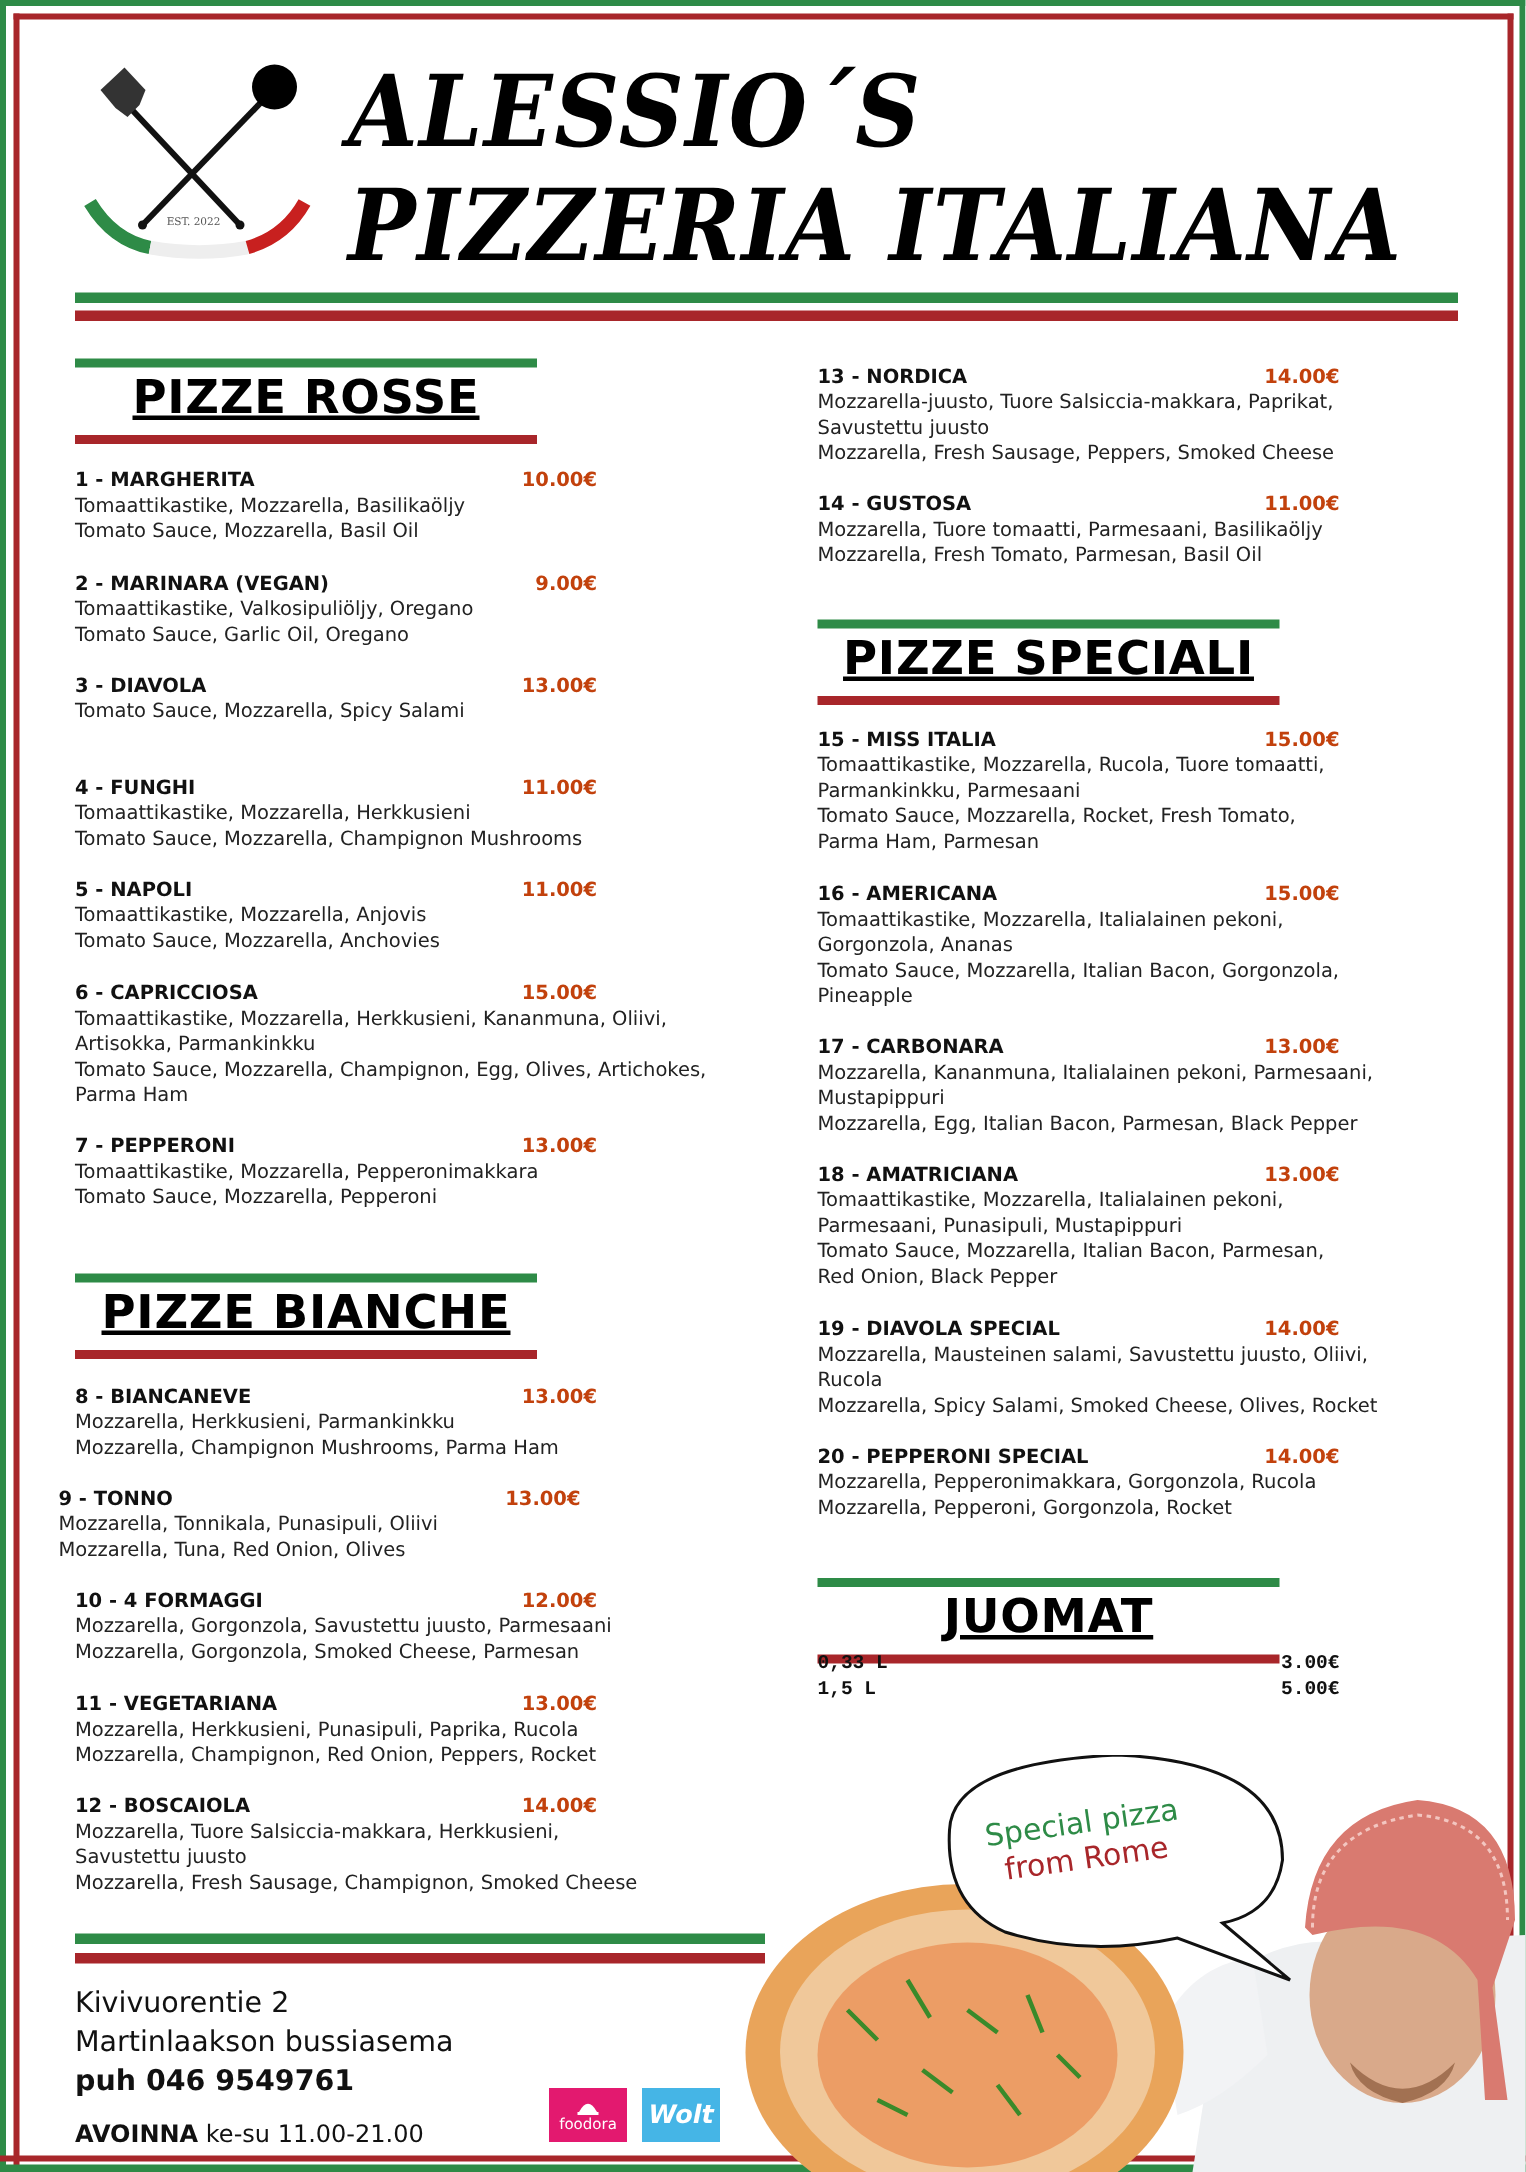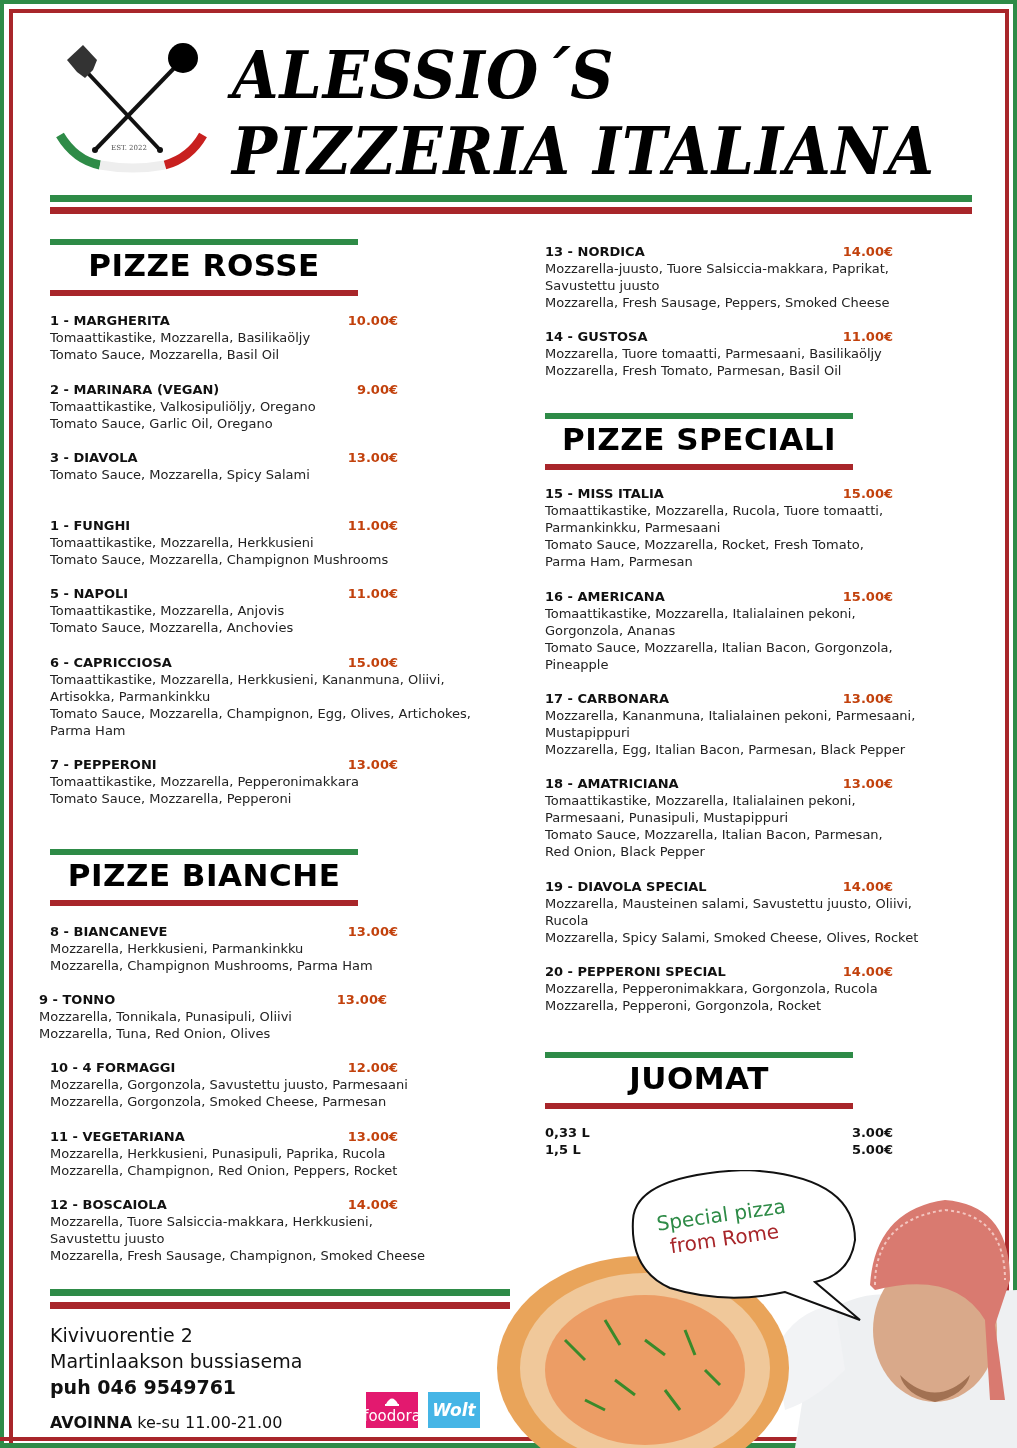--- a/index.html
+++ b/index.html
@@ -21,40 +21,40 @@
   .stripe { position: absolute; height: 7px; }
   .g { background: #2e8b47; }
   .r { background: #a8262a; }
 
   
   .sec-head { position: absolute; width: 308px; height: 60px; }
   .sec-head .sg { position: absolute; left: 0; top: 0; width: 308px; height: 6px; background: #2e8b47; }
   .sec-head .sr { position: absolute; left: 0; top: 51px; width: 308px; height: 6px; background: #a8262a; }
   .sec-head .st { position: absolute; left: 0; top: 8px; width: 308px; text-align: center;
     font-family: "DejaVu Sans", sans-serif; font-weight: bold; font-size: 31px; color: #000;
-    letter-spacing: 0.5px; }
+    letter-spacing: 0.5px; text-decoration: underline; }
 
   .item { position: absolute; width: 420px; font-size: 13px; line-height: 17px; color: #222; }
   .item .row { display: flex; justify-content: space-between; width: 348px; }
   .item .name { font-weight: bold; color: #111; font-size: 13px; }
   .item .price { font-weight: bold; color: #c2410c; font-size: 13px; }
   .item .desc { display: block; white-space: pre-line; }
 
-  .drinks { position: absolute; left: 545px; top: 1124px; width: 348px; font-size: 13px; line-height: 17px; font-weight: bold; }
+  .drinks { position: absolute; left: 545px; top: 1100px; width: 348px; font-size: 13px; line-height: 17px; font-weight: bold; font-family: Liberation Mono, monospace; }
   .drinks .row { display: flex; justify-content: space-between; }
 
   
   .footer-info { position: absolute; left: 50px; top: 1322px; font-size: 19px; line-height: 26px; color: #111; }
   .footer-info .bold { font-weight: bold; }
   .footer-info .hours { font-size: 16px; margin-top: 10px; }
   .footer-info .hours b { font-weight: bold; }
 
   .badge { position: absolute; top: 1392px; width: 52px; height: 36px; color: #fff; display: flex;
     flex-direction: column; align-items: center; justify-content: center; }
-  .badge.foodora { left: 366px; background: #e3196f; font-size: 15px; }
+  .badge.foodora { left: 366px; background: #e3196f; font-size: 10px; }
   .badge.wolt { left: 428px; background: #45b5e6; font-size: 17px; font-weight: bold; font-style: italic; text-align: center; }
 
   .photo { position: absolute; left: 495px; top: 1170px; width: 522px; height: 278px; }
   .bubble-text { position: absolute; font-family: "DejaVu Sans", sans-serif; font-size: 20px;
     transform: rotate(-8deg); transform-origin: left top; text-align: center; line-height: 24px; }
   .bubble-text .t1 { color: #2e8b47; display: block; }
   .bubble-text .t2 { color: #a8262a; display: block; }
 </style>
 </head>
 <body>
@@ -107,21 +107,21 @@
 </div>
 <div class="item" style="left:50px; top:449px;">
   <div class="row">
       <span class="name">3 - DIAVOLA</span>
       <span class="price">13.00€</span>
     </div>
   <span class="desc">Tomato Sauce, Mozzarella, Spicy Salami</span>
 </div>
 <div class="item" style="left:50px; top:517px;">
   <div class="row">
-      <span class="name">1 - FUNGHI</span>
+      <span class="name">4 - FUNGHI</span>
       <span class="price">11.00€</span>
     </div>
   <span class="desc">Tomaattikastike, Mozzarella, Herkkusieni</span>
   <span class="desc">Tomato Sauce, Mozzarella, Champignon Mushrooms</span>
 </div>
 <div class="item" style="left:50px; top:585px;">
   <div class="row">
       <span class="name">5 - NAPOLI</span>
       <span class="price">11.00€</span>
     </div>

